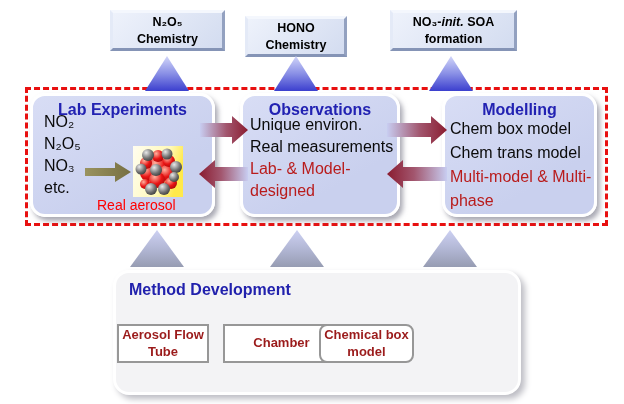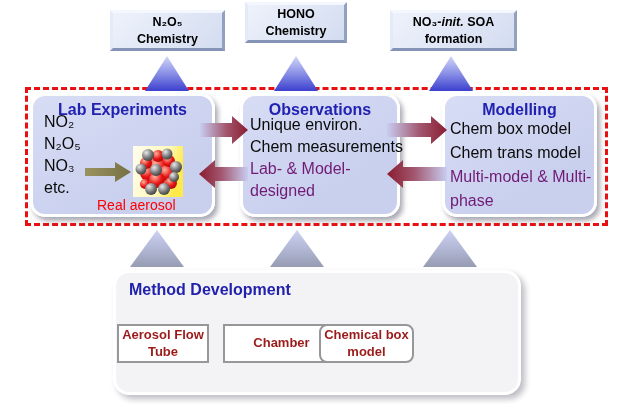--- a/index.html
+++ b/index.html
@@ -25,21 +25,21 @@
     border:3px dashed #e81010;z-index:1;}
   .tri-top{z-index:2;}
 
   
   .mbox{position:absolute;top:93px;height:118px;z-index:3;
     background:linear-gradient(150deg,#d8ddf5 0%,#c9d0ee 70%);
     border:3px solid #ffffff;border-radius:15px;
     box-shadow:3px 4px 5px rgba(100,100,118,.55);}
   .mtitle{font-weight:bold;font-size:16px;color:#2222b2;text-align:center;margin-top:5px;}
   .mbody{position:absolute;font-size:16px;color:#0a0a0a;white-space:nowrap;}
-  .red{color:#701a75;}
+  .red{color:#b91c1c;}
 
   
   .arrow{position:absolute;z-index:4;}
 
   
   .method{position:absolute;left:113px;top:270px;width:402px;height:119px;
     background:#f3f3f5;border:3px solid #ffffff;border-radius:16px;
     box-shadow:4px 4px 6px #bdbdc4;}
   .methtitle{position:absolute;left:129px;top:281px;font-weight:bold;font-size:16px;color:#2121ad;}
   .inner{position:absolute;top:324px;height:35px;background:#ffffff;border:2px solid #979797;
@@ -51,21 +51,21 @@
 </style>
 </head>
 <body>
 
 <div class="stage">
 
   <div class="topbox" style="left:110px;top:10px;width:109px;">
     <span>N₂O₅</span>
     <span>Chemistry</span>
   </div>
-  <div class="topbox" style="left:245px;top:2px;width:96px;">
+  <div class="topbox" style="left:245px;top:16px;width:96px;">
     <span>HONO</span>
     <span>Chemistry</span>
   </div>
   <div class="topbox" style="left:390px;top:10px;width:121px;">
     <span><span>NO₃-</span><span class="it">init.</span><span> SOA</span></span>
     <span>formation</span>
   </div>
 
   <div class="dashed"></div>
 
@@ -134,21 +134,21 @@
     <circle cx="41" cy="31" r="5" fill="url(#gg)"></circle>
     <circle cx="18" cy="43" r="6" fill="url(#gg)"></circle>
     <circle cx="31" cy="43" r="6" fill="url(#gg)"></circle>
   </svg>
 
   <div class="mbox" style="left:240px;width:154px;">
     <div class="mtitle">Observations</div>
   </div>
   <div class="mbody" style="left:250px;top:114px;line-height:22px;z-index:5;">
     <div>Unique environ.</div>
-    <div>Chem measurements</div>
+    <div>Real measurements</div>
     <div class="red">Lab- &amp; Model-</div>
     <div class="red">designed</div>
   </div>
 
   <div class="mbox" style="left:442px;width:149px;">
     <div class="mtitle">Modelling</div>
   </div>
   <div class="mbody" style="left:450px;top:117px;line-height:24px;z-index:5;">
     <div>Chem box model</div>
     <div>Chem trans model</div>

